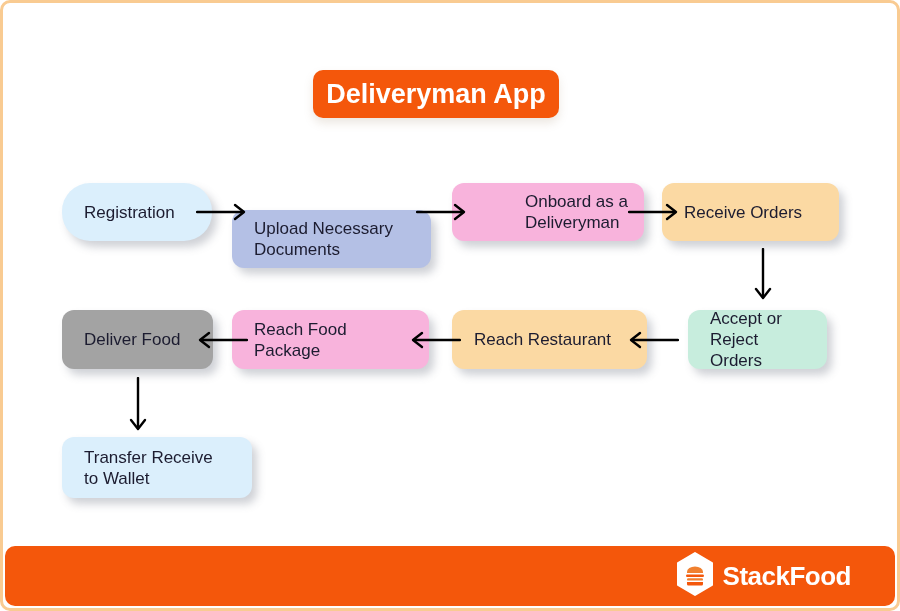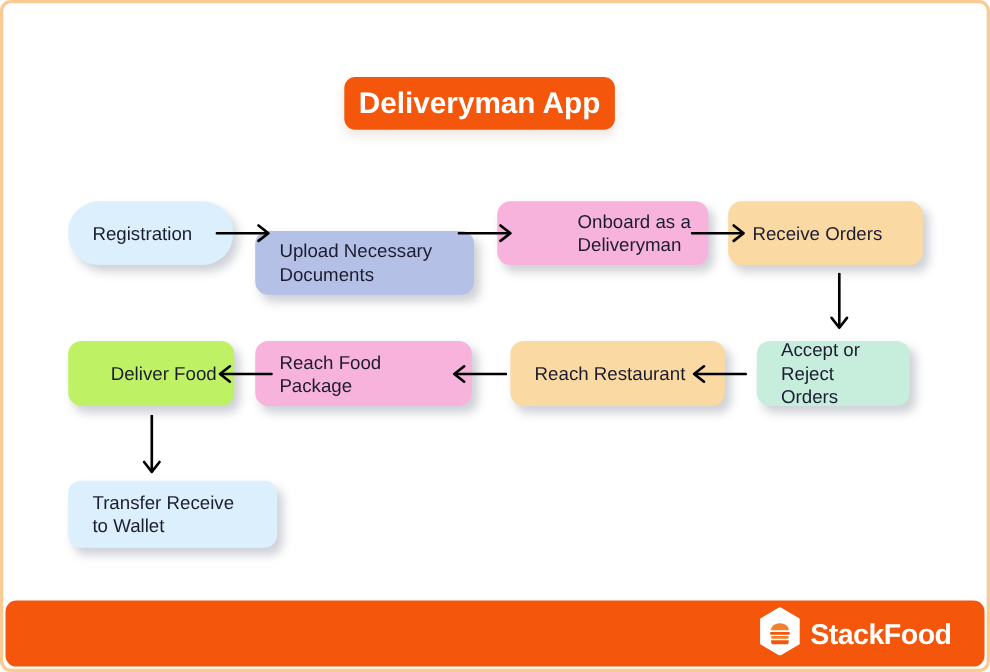--- a/index.html
+++ b/index.html
@@ -38,21 +38,21 @@
     box-shadow: 5px 6px 9px rgba(96,102,118,0.30);
   }
 
   
   #n-registration      { left: 59px;  top: 180px; width: 150px; height: 58px; border-radius: 28px; }
   #n-upload            { left: 229px; top: 172px; width: 199px; height: 58px; margin-top: 35px; }
   #n-onboard           { left: 449px; top: 180px; width: 192px; height: 58px; }
   #n-receive           { left: 659px; top: 180px; width: 177px; height: 58px; }
   
   #n-accept-reject     { left: 661px; top: 307px; width: 139px; height: 59px; margin-left: 24px; }
-  #n-reach             { left: 461px; top: 307px; width: 195px; height: 59px; }
+  #n-reach             { left: 449px; top: 307px; width: 195px; height: 59px; }
   #n-accept-food       { left: 229px; top: 307px; width: 197px; height: 59px; }
   #n-deliver           { left: 59px;  top: 307px; width: 151px; height: 59px; }
   
   #n-transfer          { left: 59px;  top: 434px; width: 190px; height: 61px; }
 
   .arrow { position: absolute; color: #000; }
   .arrow svg { display: block; }
   #a-reg-upload     { left: 193px; top: 200px; }
   #a-upload-onboard { left: 413px; top: 200px; }
   #a-onboard-receive{ left: 625px; top: 200px; }
@@ -61,21 +61,21 @@
   #a-reach-food     { left: 406px; top: 328px; }
   #a-food-deliver   { left: 193px; top: 328px; }
   #a-deliver-transfer{ left: 126px; top: 374px; }
 
   .footer {
     position: absolute;
     left: 2px; right: 2px; bottom: 2px;
     height: 60px;
     border-radius: 10px;
     display: flex; align-items: center; justify-content: flex-end;
-    padding-right: 30px;
+    padding-right: 44px;
     gap: 8px;
   }
   .brand-text {
     color: #ffffff;
     font-size: 26px;
     font-weight: 700;
     letter-spacing: -0.5px;
   }
 </style>
 </head>
@@ -105,21 +105,21 @@
     <span>Accept or
 Reject Orders</span>
   </div>
   <div class="node" id="n-reach" style="background: rgb(251, 217, 163);">
     <span>Reach Restaurant</span>
   </div>
   <div class="node" id="n-accept-food" style="background: rgb(248, 179, 220);">
     <span>Reach Food
 Package</span>
   </div>
-  <div class="node" id="n-deliver" style="background: #bef264; justify-content: flex-end;">
+  <div class="node" id="n-deliver" style="background: #a3a3a3;">
     <span>Deliver Food</span>
   </div>
   <div class="node" id="n-transfer" style="background: rgb(219, 239, 252);">
     <span>Transfer Receive
 to Wallet</span>
   </div>
 
   <div class="arrow" id="a-reg-upload" style="color: rgb(0, 0, 0);">
     <svg width="52" height="18" viewBox="0 0 52 18" fill="none" stroke="currentColor" stroke-width="2.4" stroke-linecap="round" stroke-linejoin="round">
       <line x1="1" y1="9" x2="47" y2="9"></line>

